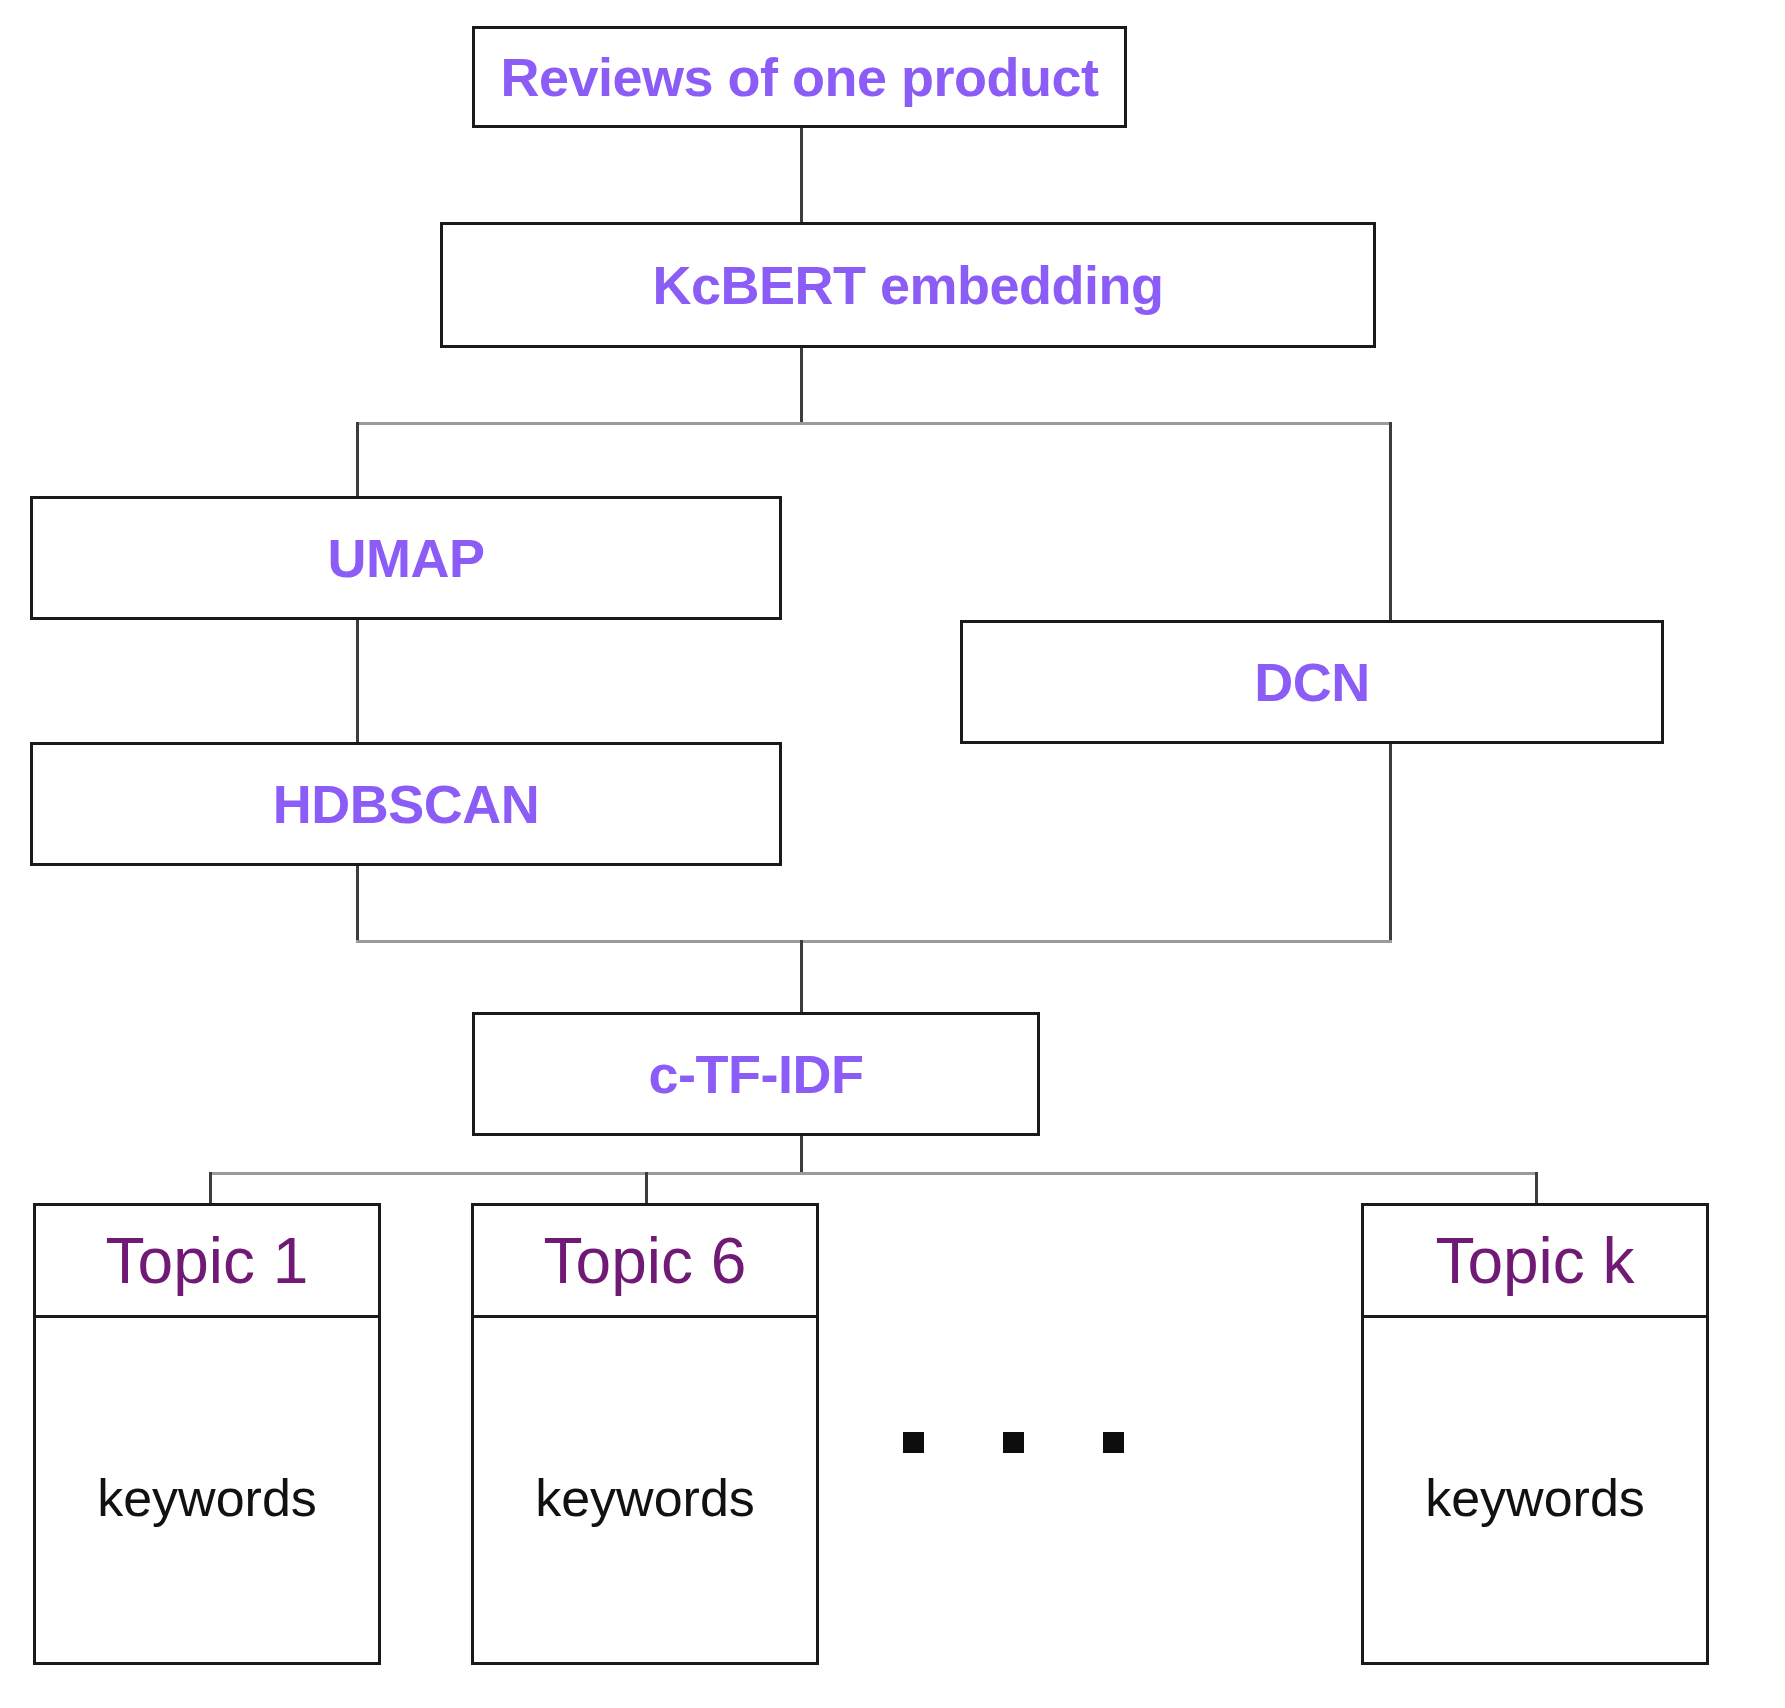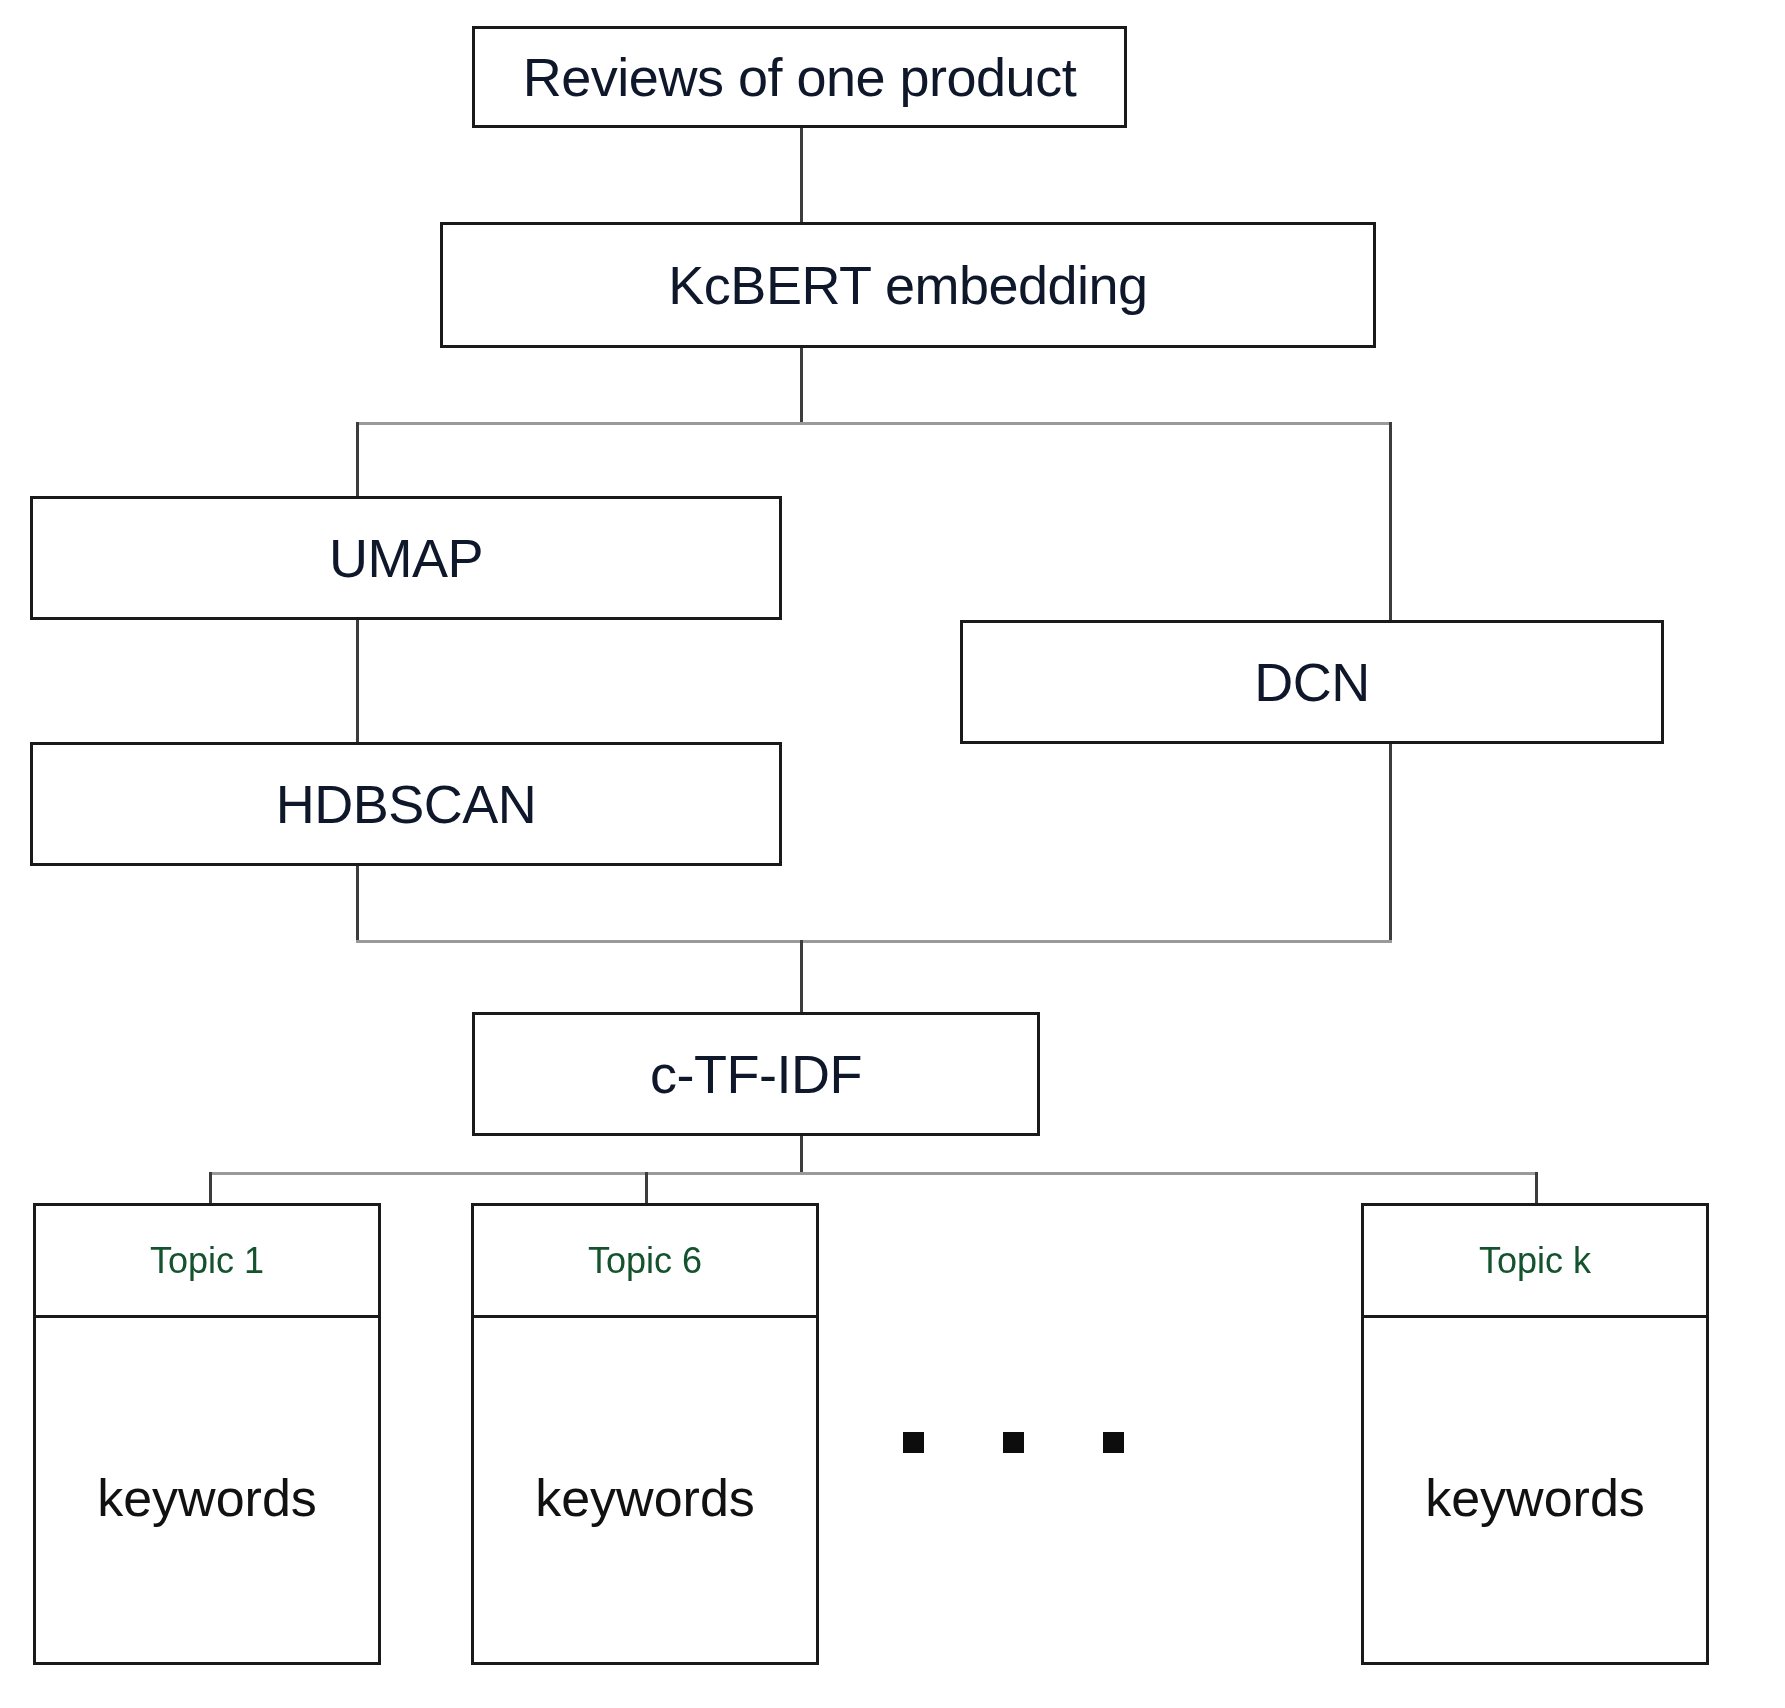--- a/index.html
+++ b/index.html
@@ -24,44 +24,45 @@
     align-items: center;
     justify-content: center;
     color: #111111;
     z-index: 5;
   }
   .node-label {
     font-size: 54px;
     line-height: 1;
     letter-spacing: -0.5px;
     white-space: nowrap;
-    color: #0f172a;
+    color: #8b5cf6;
+    font-weight: bold;
   }
   .topic-card {
     position: absolute;
     box-sizing: border-box;
     background: #ffffff;
     border: 3px solid #1a1a1a;
     display: flex;
     flex-direction: column;
     z-index: 5;
   }
   .topic-header {
     box-sizing: border-box;
     height: 112px;
     flex: 0 0 112px;
     border-bottom: 3px solid #1a1a1a;
     display: flex;
     align-items: center;
     justify-content: center;
   }
   .topic-header-label {
-    font-size: 36px;
+    font-size: 64px;
     line-height: 1;
-    color: #14532d;
+    color: #701a75;
     white-space: nowrap;
   }
   .topic-body {
     flex: 1 1 auto;
     display: flex;
     align-items: center;
     justify-content: center;
     margin-top: 40px;
   }
   .topic-body-label {

